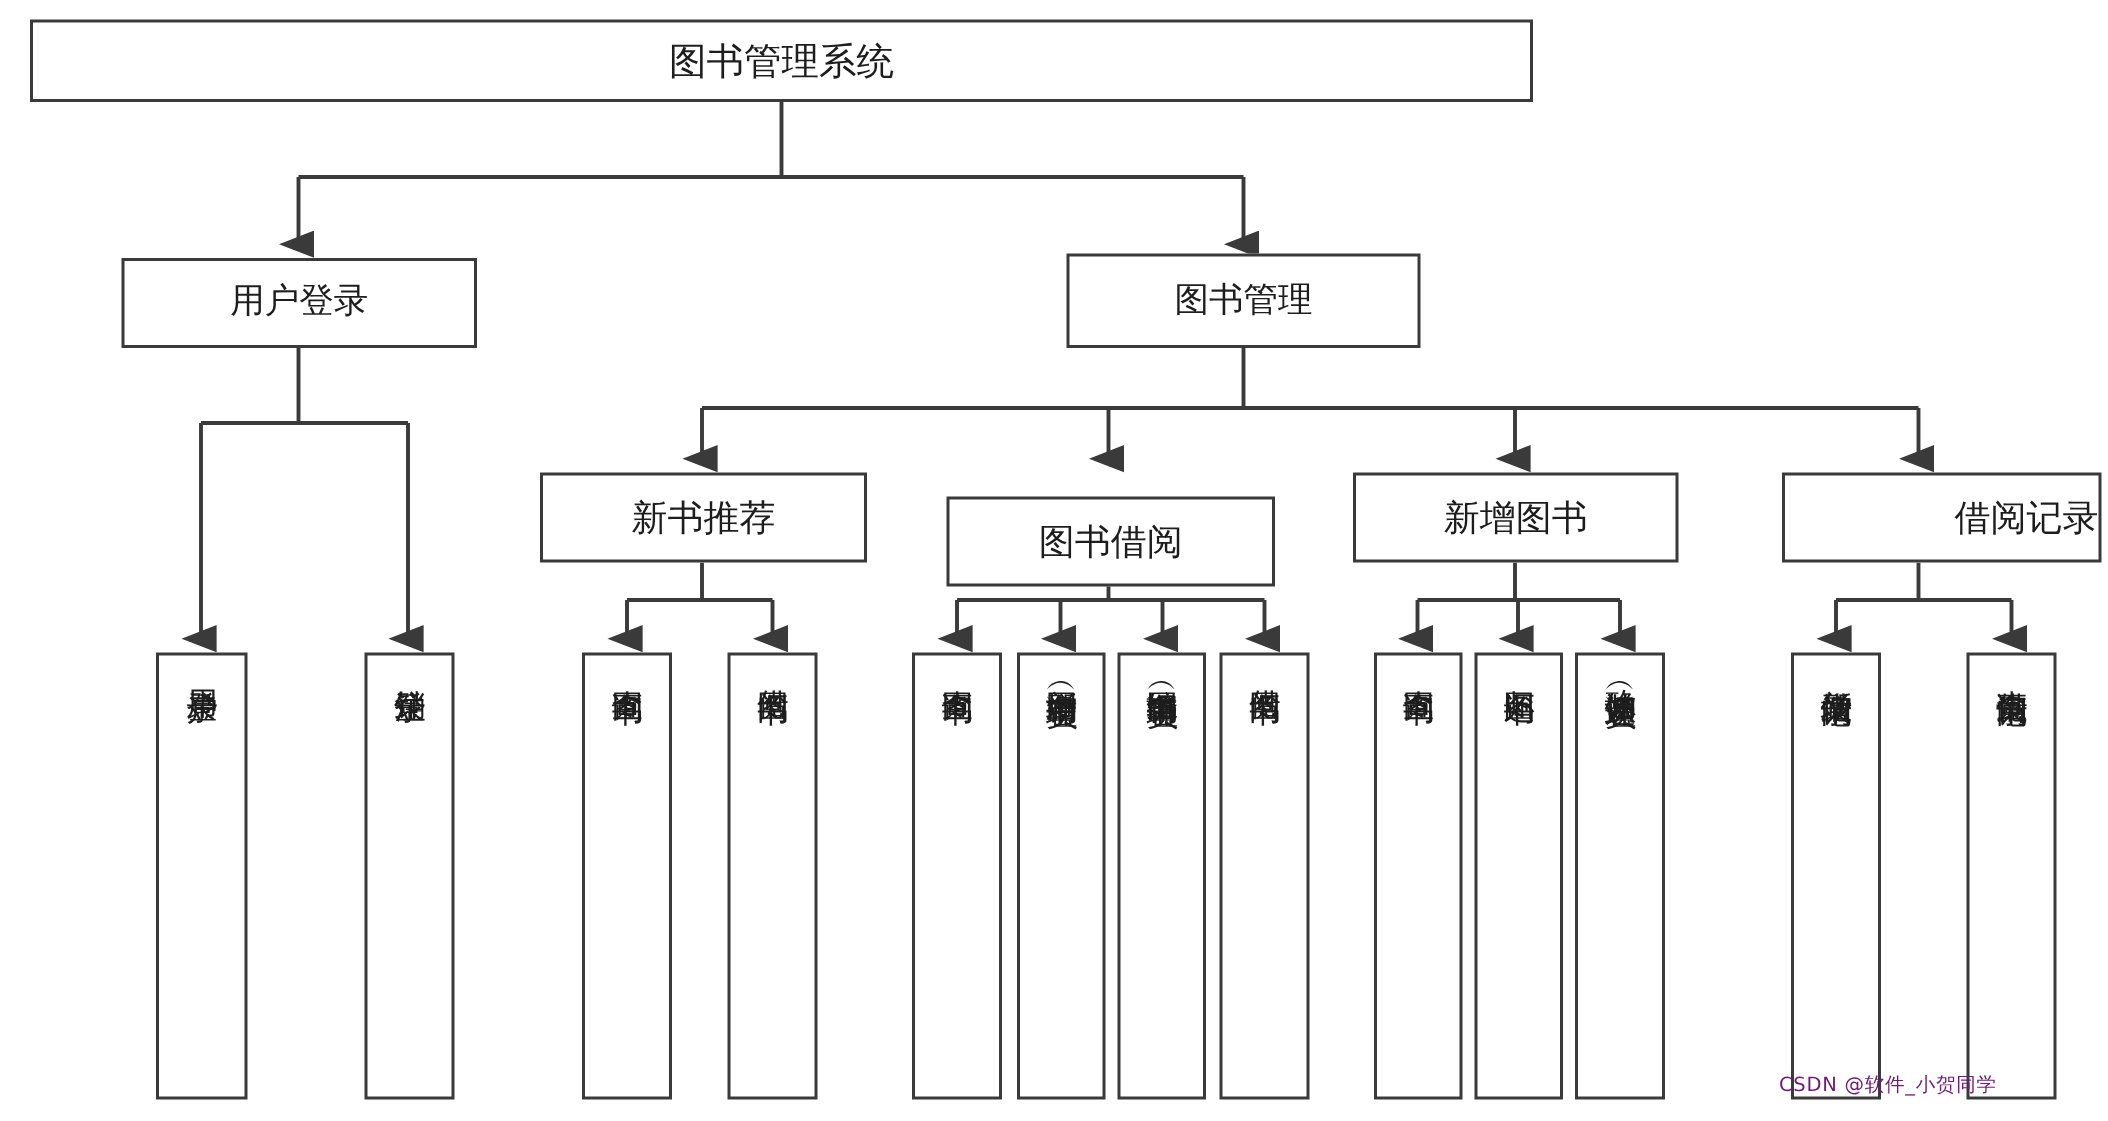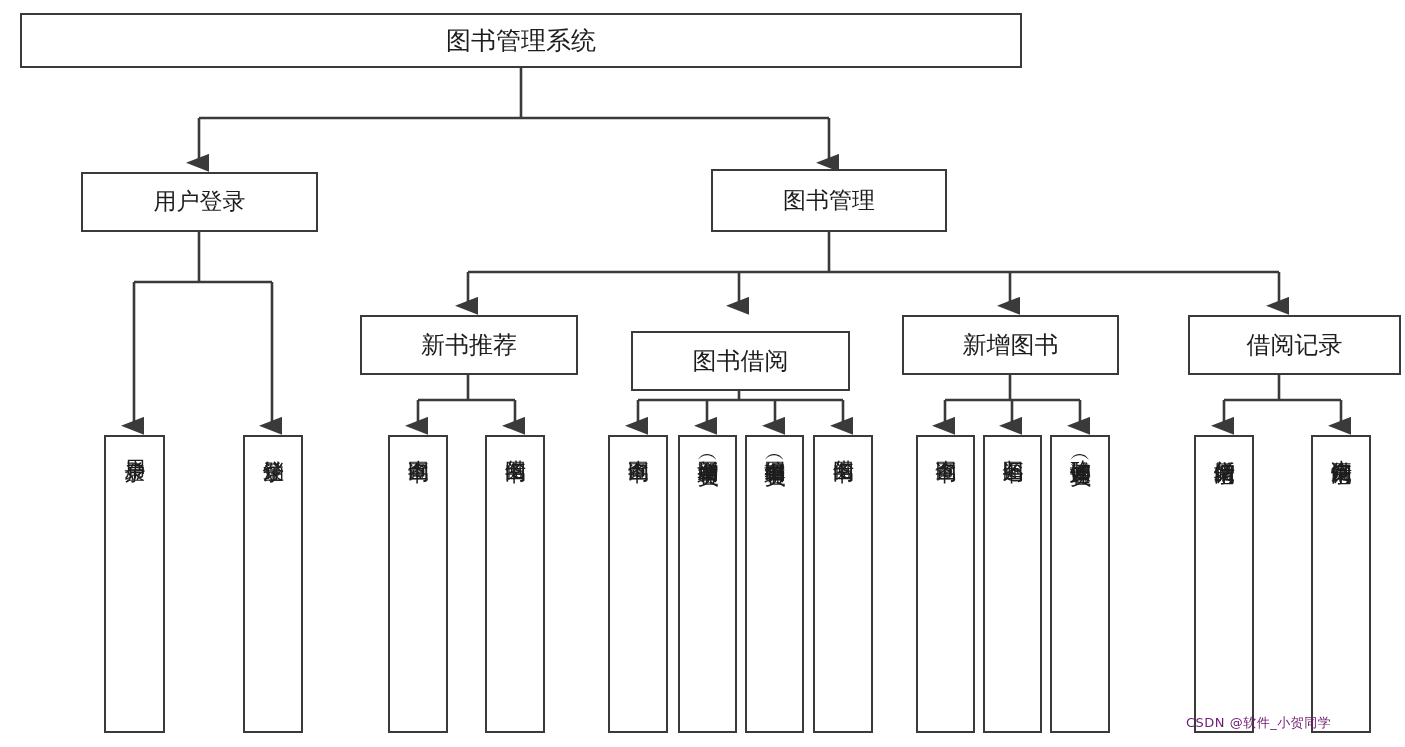--- a/index.html
+++ b/index.html
@@ -141,21 +141,21 @@
 
   <div class="node level2" style="left:360px; top:315px; width:218px; height:60px;">
     <span>新书推荐</span>
   </div>
   <div class="node level2" style="left:631px; top:331px; width:219px; height:60px;">
     <span>图书借阅</span>
   </div>
   <div class="node level2" style="left:902px; top:315px; width:217px; height:60px;">
     <span>新增图书</span>
   </div>
-  <div class="node level2" style="left:1188px; top:315px; width:213px; height:60px;">
+  <div class="node level2" style="left:1188px; top:315px; width:213px; height:60px;justify-content:flex-end;">
     <span>借阅记录</span>
   </div>
 
   <div class="node leaf" style="left:104px; top:435px; width:61px; height:298px;">
     <span class="leaf-label">用户登录</span>
   </div>
   <div class="node leaf" style="left:243px; top:435px; width:60px; height:298px;">
     <span class="leaf-label">注销登录</span>
   </div>
 

